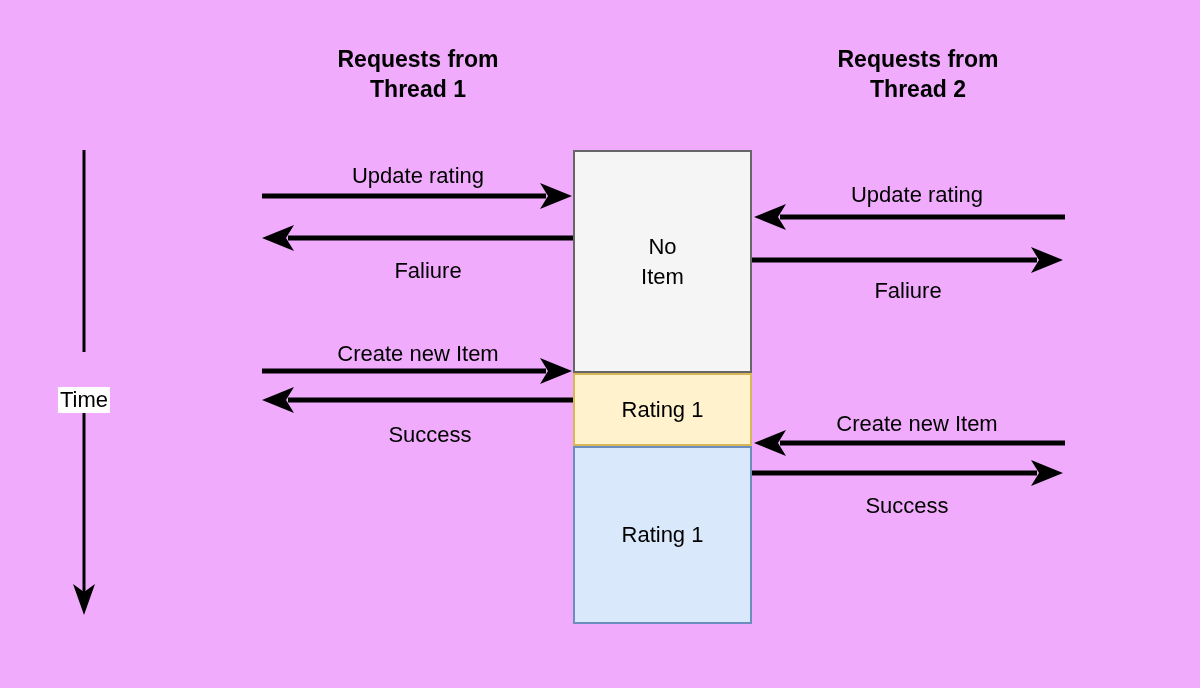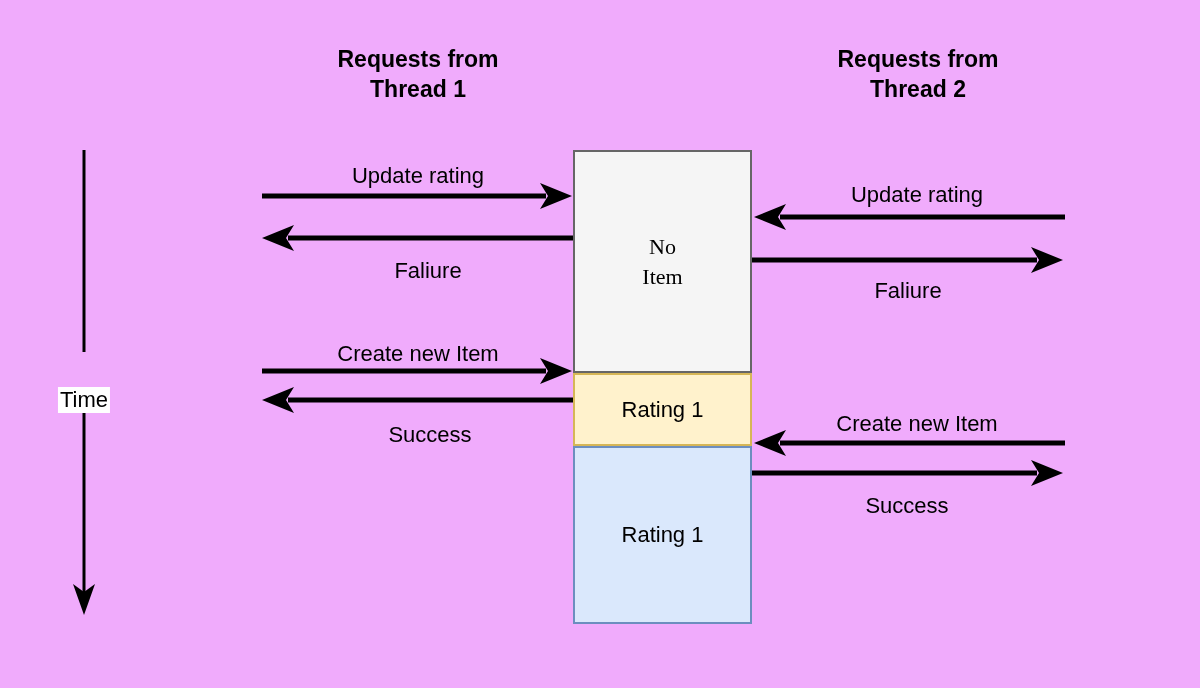--- a/index.html
+++ b/index.html
@@ -58,21 +58,20 @@
     justify-content: center;
     text-align: center;
     font-size: 22px;
     line-height: 30px;
     white-space: pre-line;
   }
   .state-gray {
     left: 573px; top: 150px; width: 179px; height: 223px;
     background: #f5f5f5;
     border: 2px solid #666666;
-    font-family: Liberation Serif, serif;
   }
   .state-yellow {
     left: 573px; top: 373px; width: 179px; height: 73px;
     background: #fff2cc;
     border: 2px solid #d6b656;
   }
   .state-blue {
     left: 573px; top: 446px; width: 179px; height: 178px;
     background: #dae8fc;
     border: 2px solid #6c8ebf;

